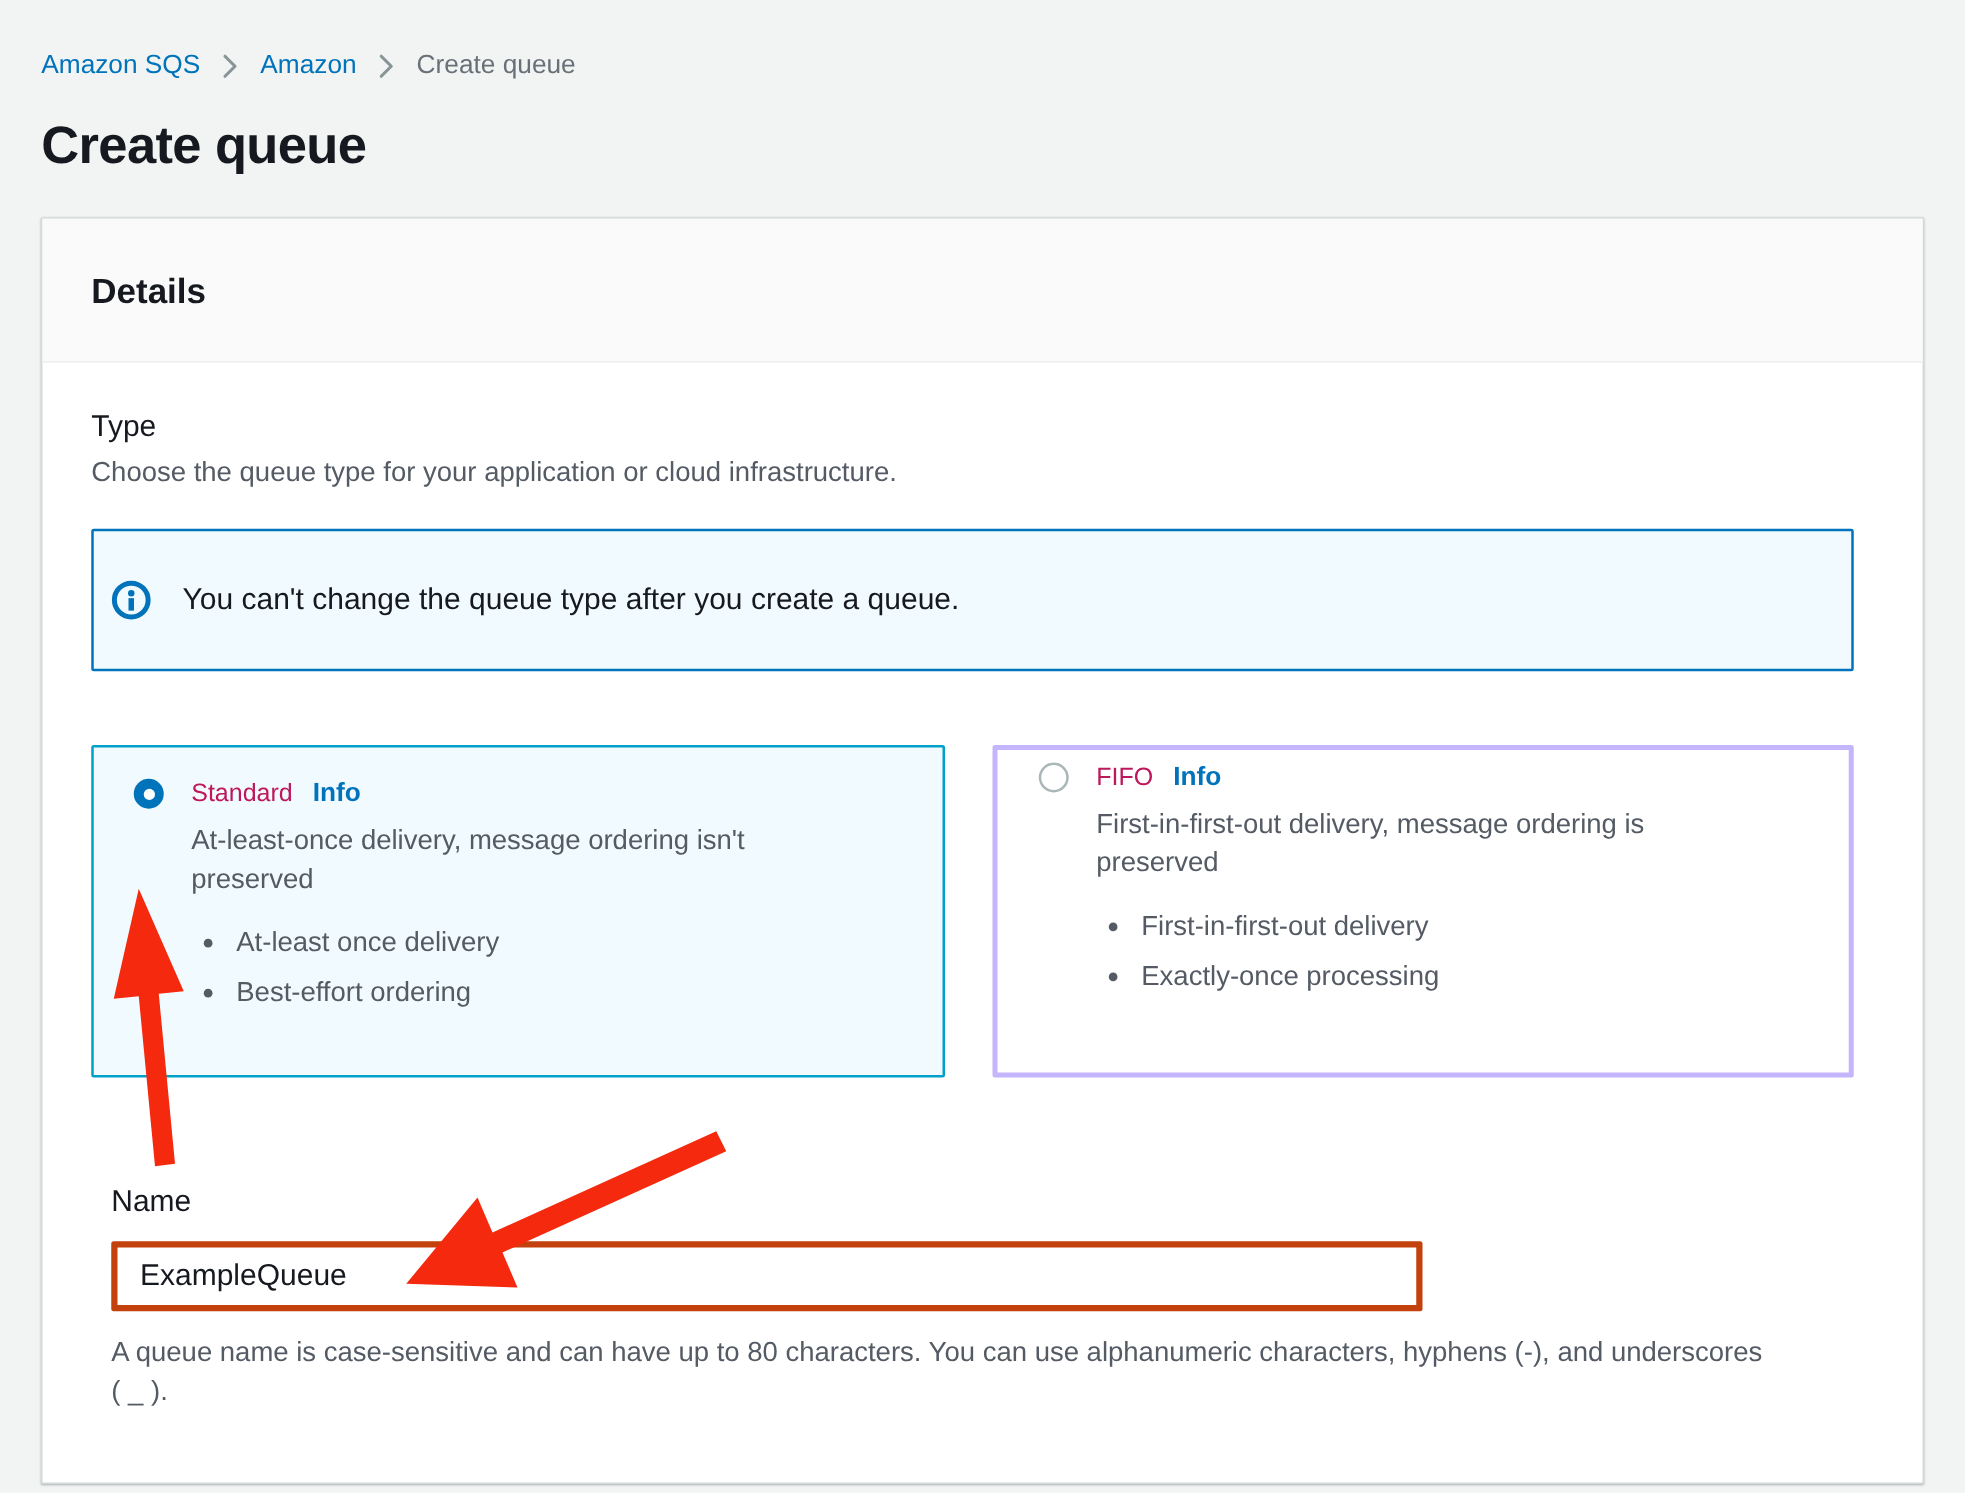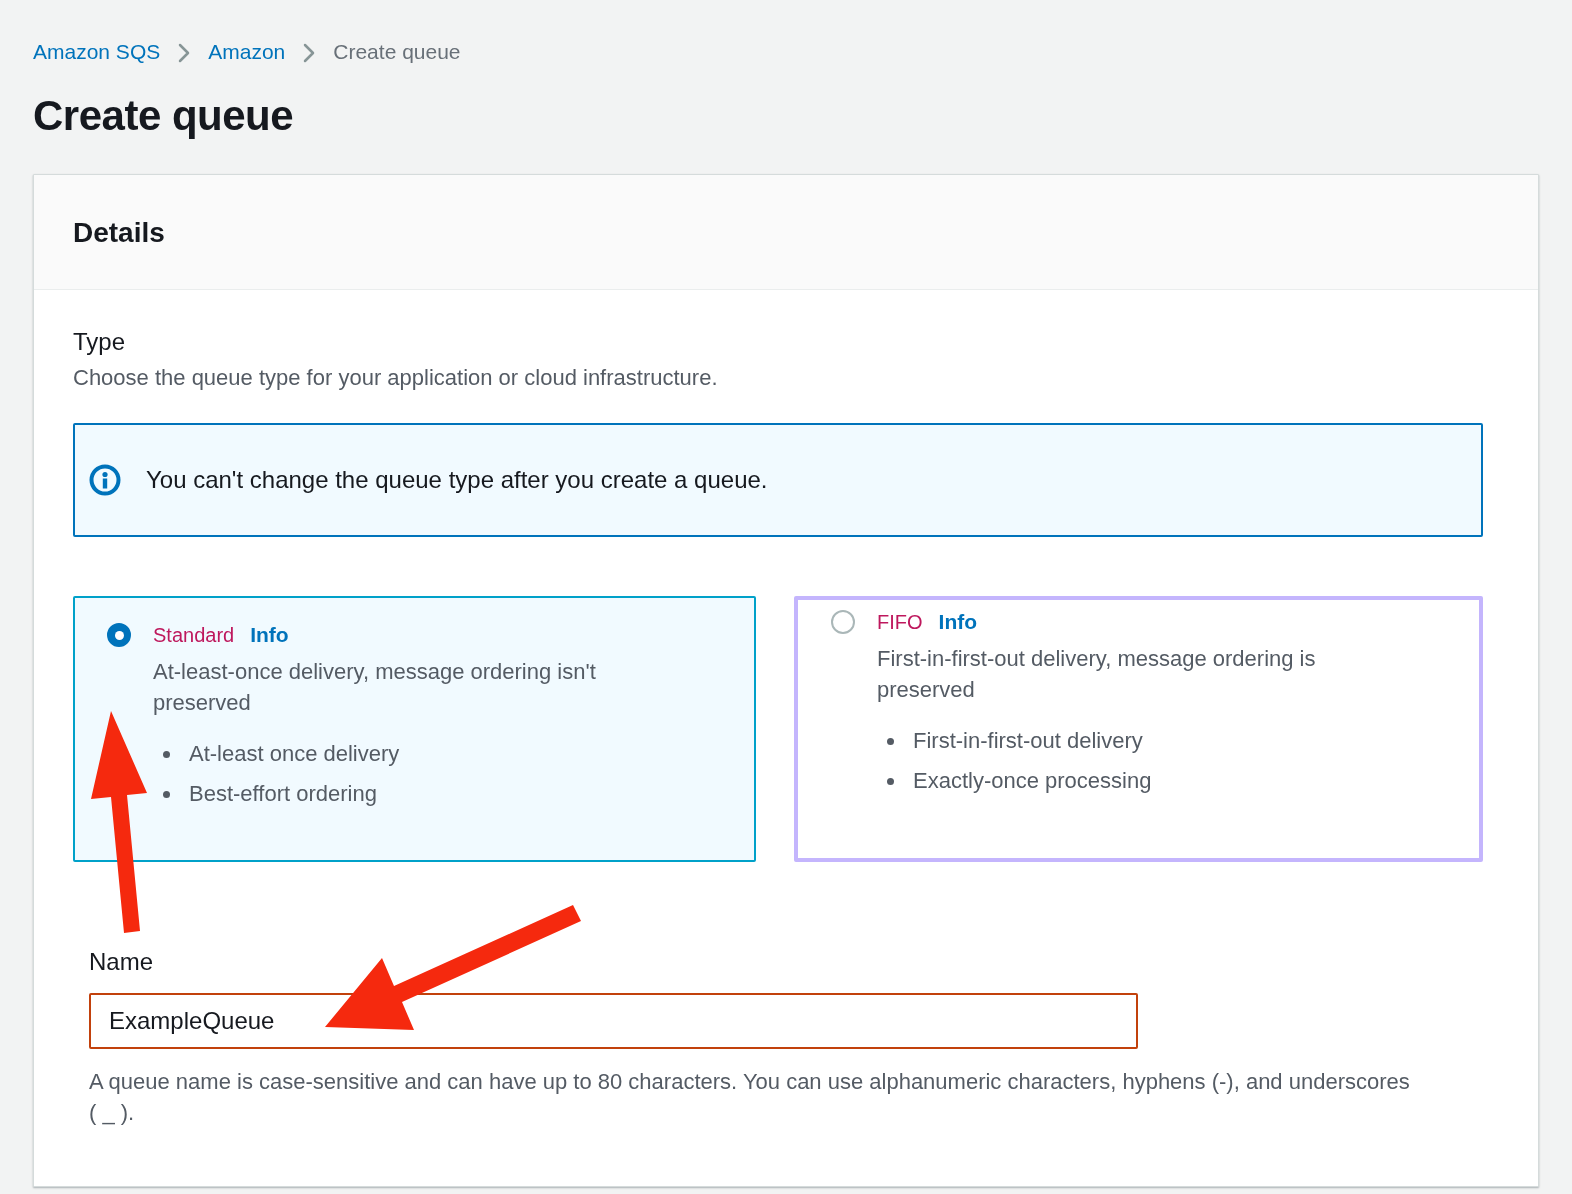--- a/index.html
+++ b/index.html
@@ -130,21 +130,21 @@
     font-size: 22px; color: #545b64;
     margin-bottom: 14px;
     padding-left: 6px;
   }
 
   
   .name-section { margin-top: 86px; margin-left: 16px; }
   .name-input {
     margin-top: 17px;
     width: 1049px; height: 56px;
-    border: 2px solid #c2410c;
+    border: 5px solid #c2410c;
     border-radius: 2px;
     background: #ffffff;
     font-family: "Liberation Sans", "DejaVu Sans", sans-serif;
     font-size: 24px; color: #16191f;
     padding: 0 18px;
     display: block;
   }
   .name-help {
     margin-top: 17px;
     font-size: 22px; color: #545b64; line-height: 1.42;

